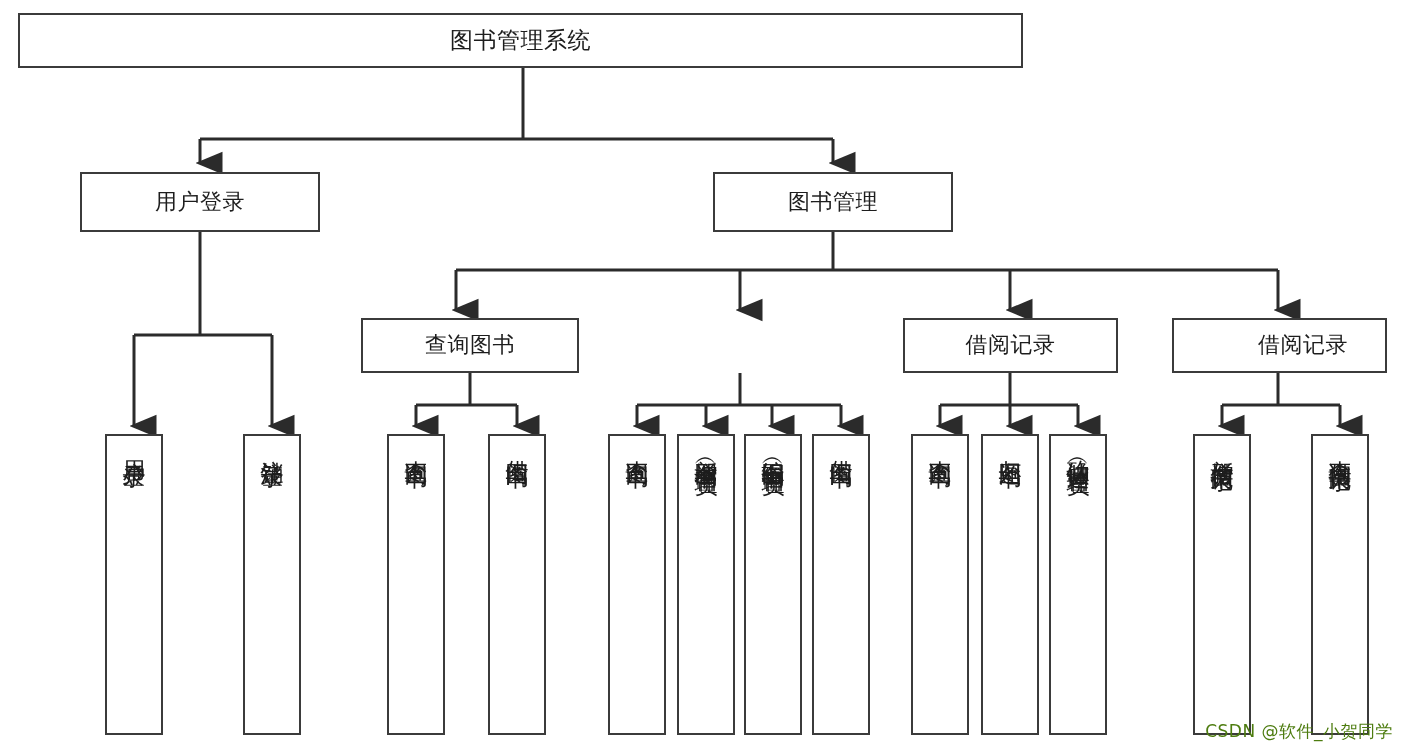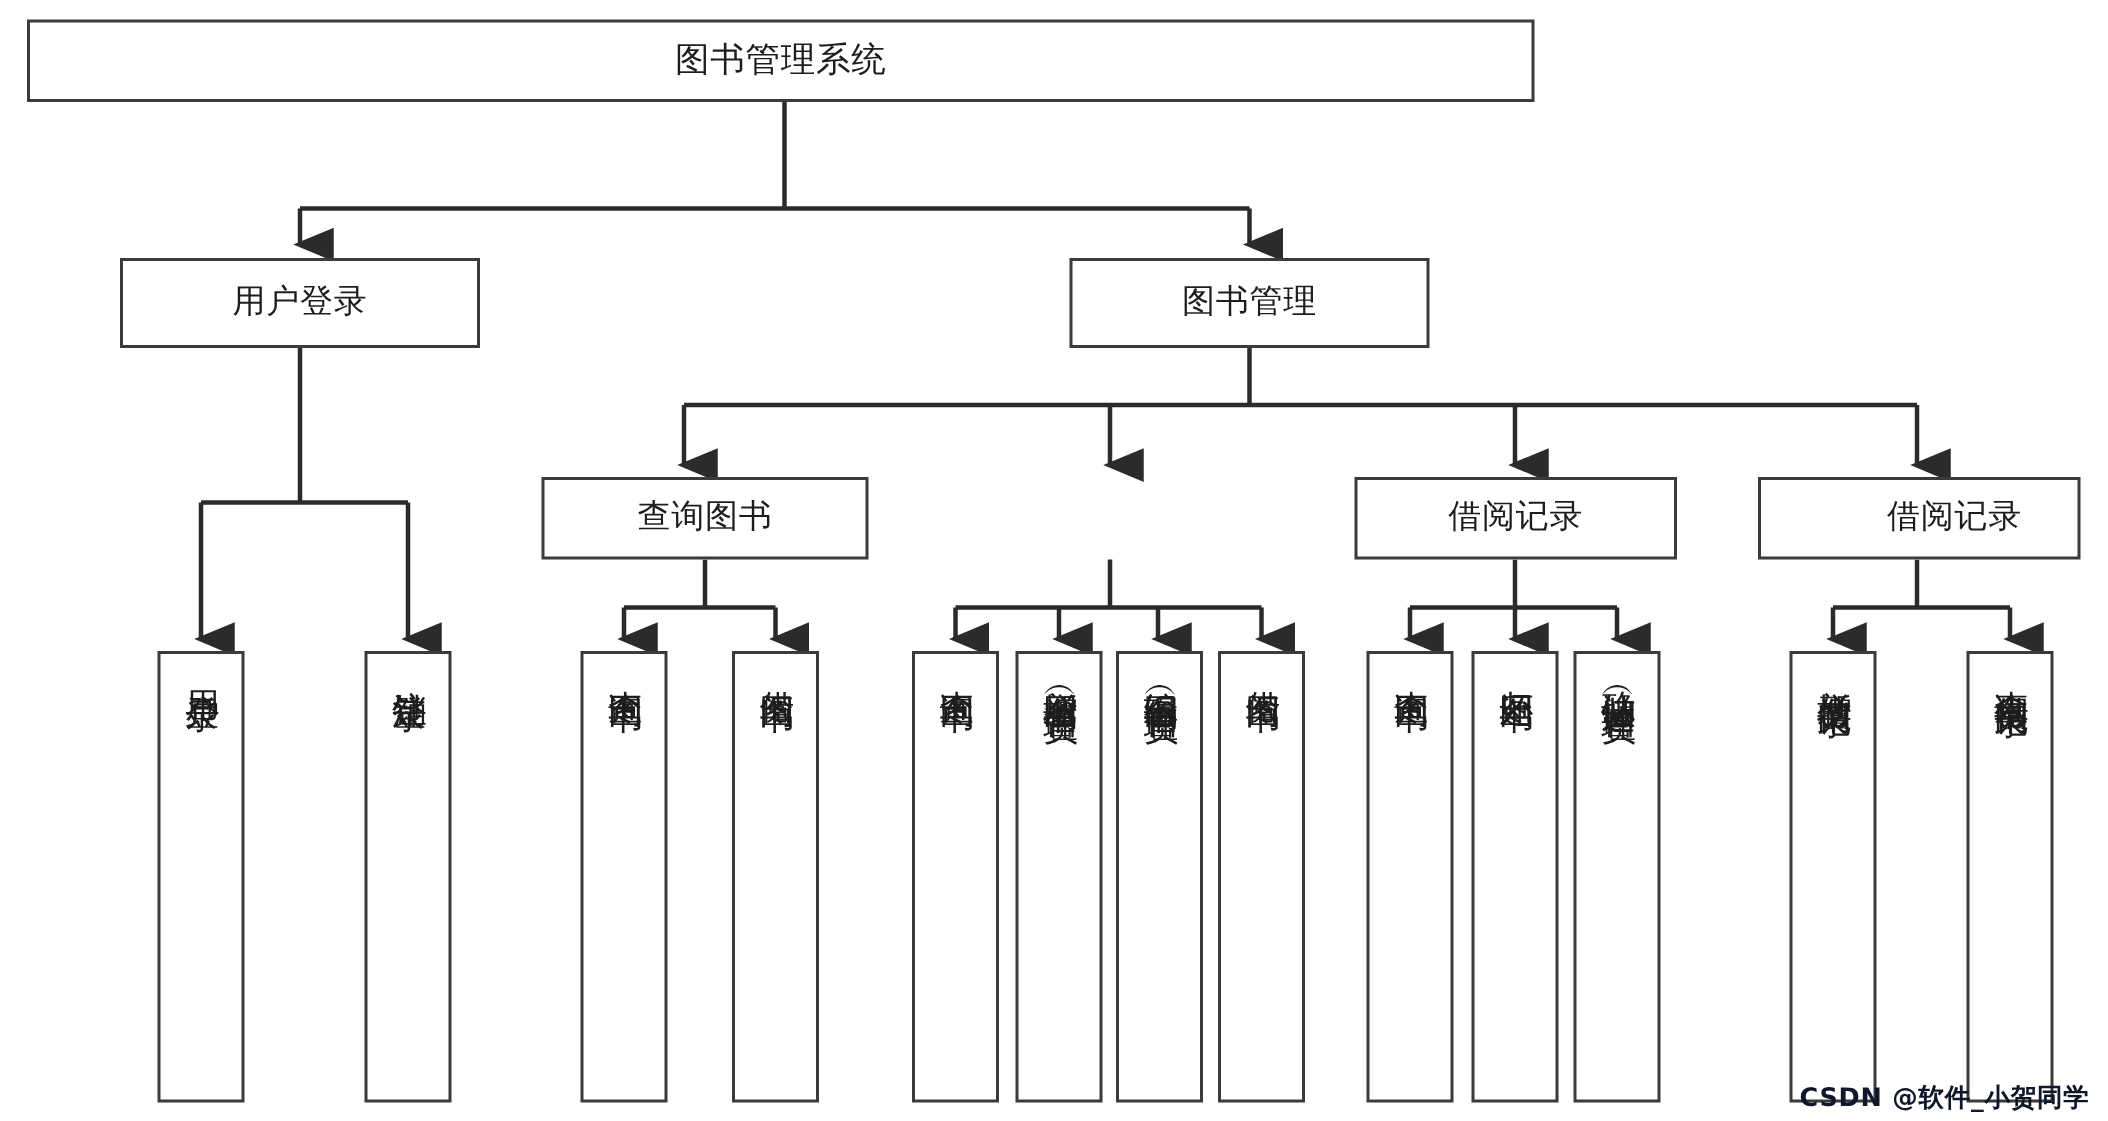--- a/index.html
+++ b/index.html
@@ -56,25 +56,24 @@
   .leaf {
     align-items: flex-start;
     justify-content: center;
     padding-top: 6px;
   }
   .watermark {
     position: absolute;
     right: 12px;
     bottom: 4px;
     font-size: 17px;
-    color: #0f172a;
+    color: #4d7c0f;
     letter-spacing: 0.5px;
     white-space: nowrap;
     user-select: none;
-    font-weight: bold;
   }
 </style>
 </head>
 <body>
 
 <div id="diagram-root">
 
   <svg class="edges" viewBox="0 0 1405 747" xmlns="http://www.w3.org/2000/svg">
     <defs>
       <marker id="arrow" viewBox="0 0 12 12" refX="6" refY="10" markerWidth="9" markerHeight="9" orient="auto-start-reverse">

